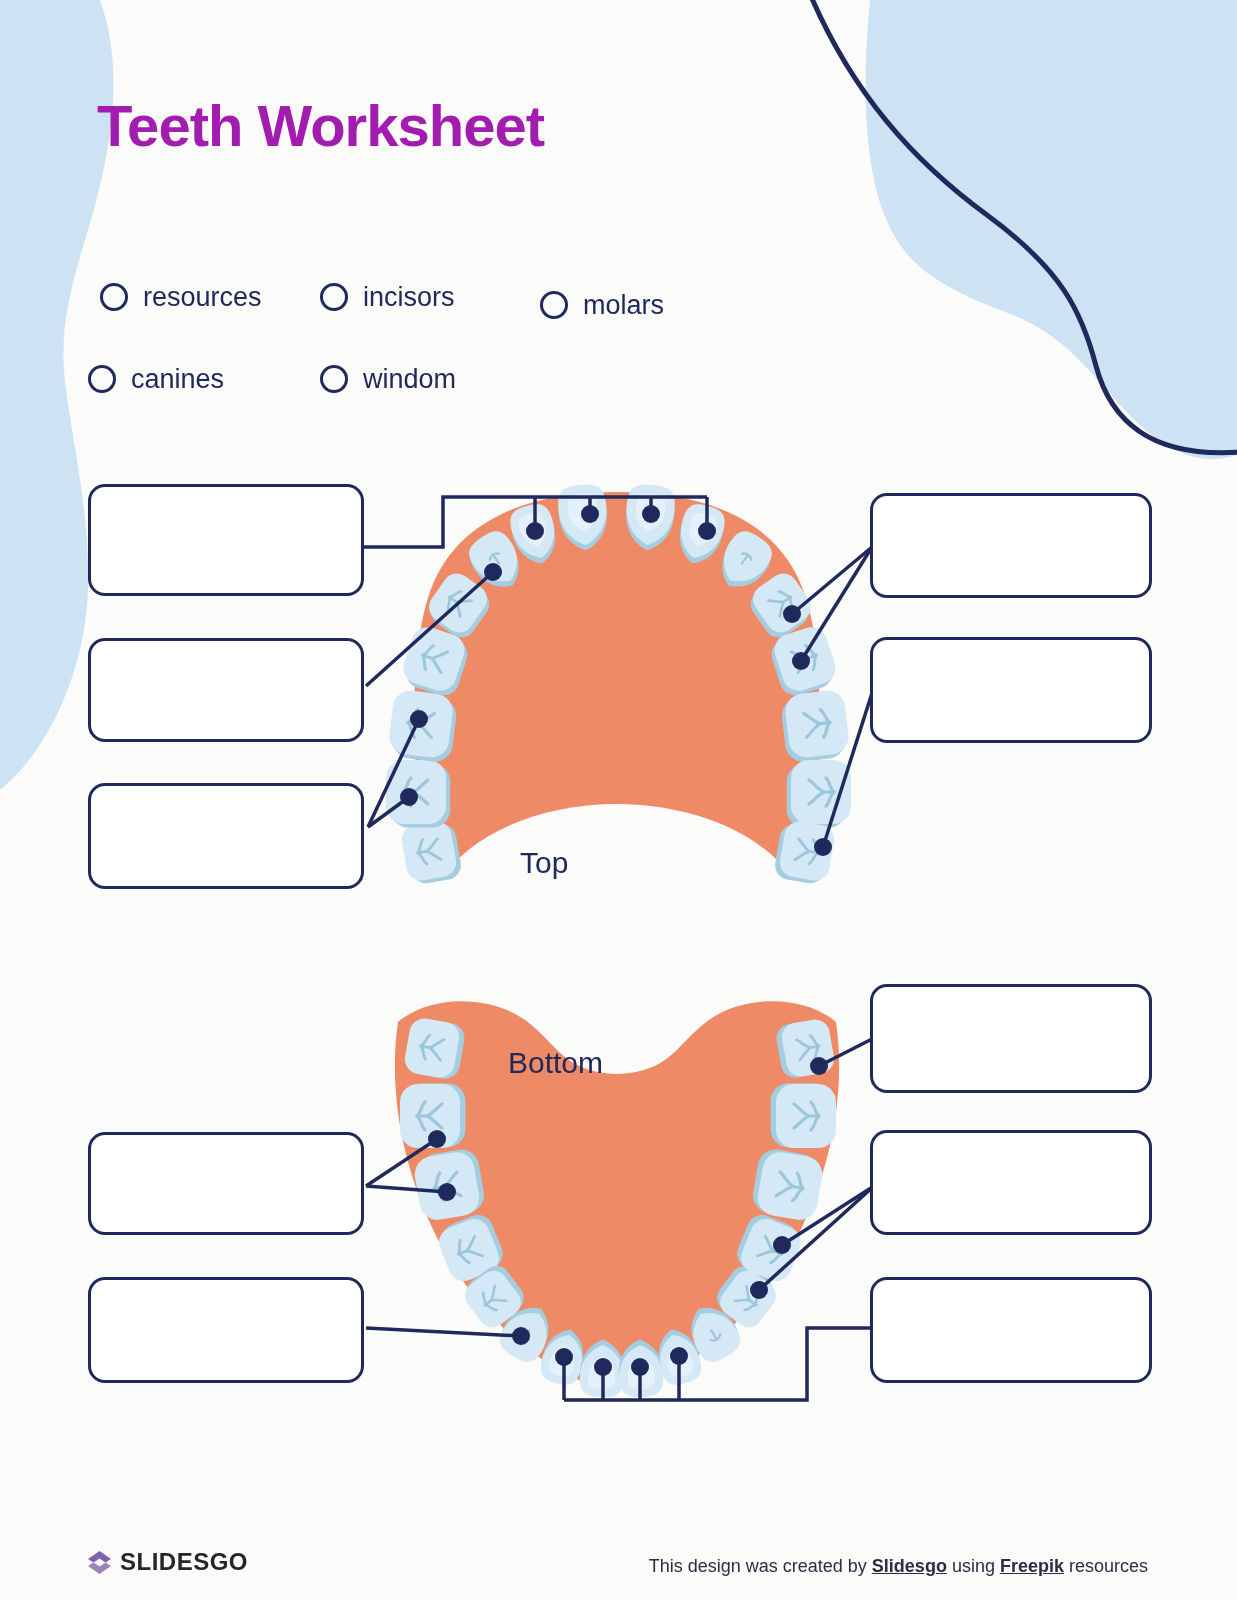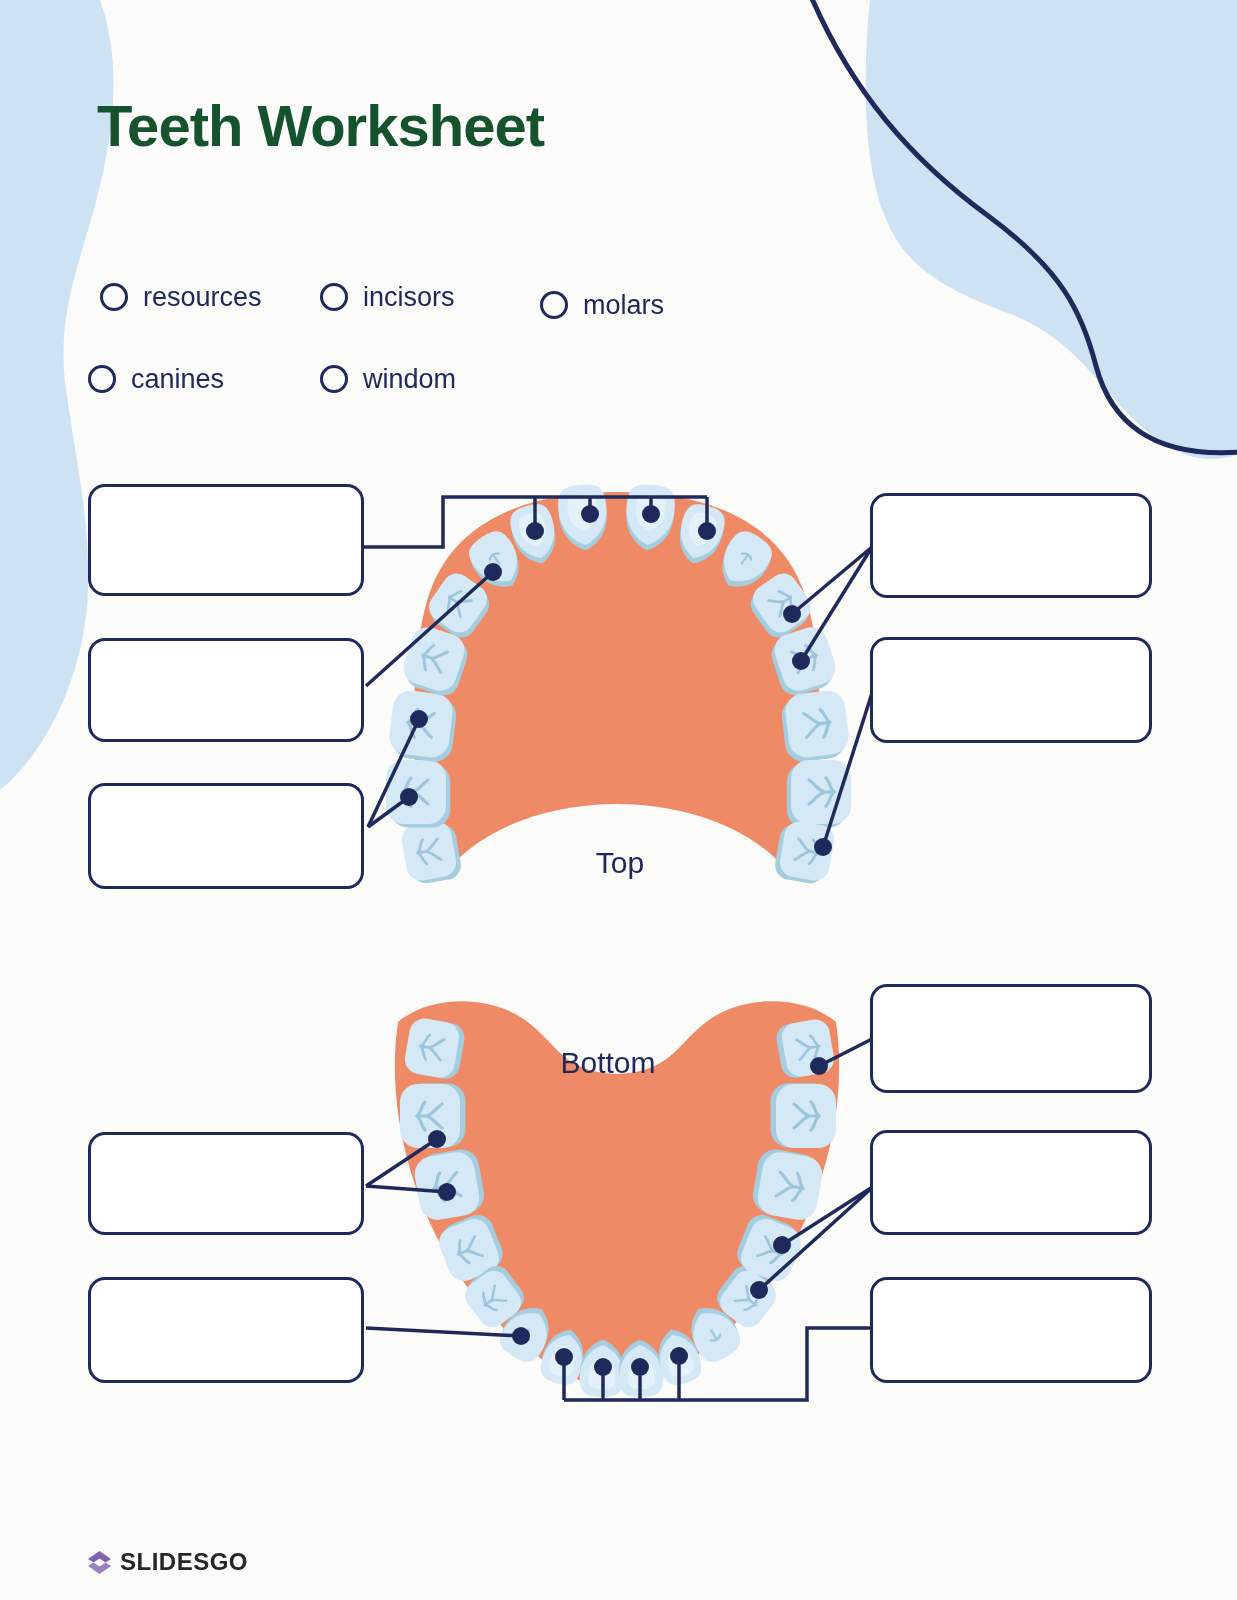--- a/index.html
+++ b/index.html
@@ -4,21 +4,21 @@
 <style>
   html,body{margin:0;padding:0;background:#e8e8e8;}
   .page{
     position:relative;width:1237px;height:1600px;margin:0 auto;
     background:#fbfbf9;overflow:hidden;
     font-family:"Liberation Sans", sans-serif;color:#20295c;
   }
   .bg-svg{position:absolute;left:0;top:0;width:1237px;height:1600px;}
   .page-title{
     position:absolute;left:97px;top:92px;font-size:58px;font-weight:800;
-    letter-spacing:-1px;color:#14532d;margin:0;
+    letter-spacing:-1px;color:#a21caf;margin:0;
   }
   .instruction{position:absolute;left:97px;top:206px;font-size:27px;margin:0;}
   .instruction b{font-weight:800;}
   .option{position:absolute;display:flex;align-items:center;gap:15px;height:34px;}
   .radio{
     width:28px;height:28px;border:3px solid #20295c;border-radius:50%;
     background:transparent;flex:0 0 auto;box-sizing:border-box;
   }
   .option-label{font-size:27px;line-height:34px;}
   .opt-1{left:100px;top:280px;}
@@ -34,21 +34,21 @@
   .abox-tl2{left:88px;top:638px;width:276px;height:104px;}
   .abox-tl3{left:88px;top:783px;width:276px;height:106px;}
   .abox-tr1{left:870px;top:493px;width:282px;height:105px;}
   .abox-tr2{left:870px;top:637px;width:282px;height:106px;}
   .abox-bl1{left:88px;top:1132px;width:276px;height:103px;}
   .abox-bl2{left:88px;top:1277px;width:276px;height:106px;}
   .abox-br1{left:870px;top:984px;width:282px;height:109px;}
   .abox-br2{left:870px;top:1130px;width:282px;height:105px;}
   .abox-br3{left:870px;top:1277px;width:282px;height:106px;}
   .arch-label{
-    position:absolute;width:200px;text-align:center;font-size:30px;color:#20295c;
+    position:absolute;width:200px;text-align:left;font-size:30px;color:#20295c;
   }
   .label-top{left:520px;top:846px;}
   .label-bottom{left:508px;top:1046px;}
   .footer-logo{
     position:absolute;left:86px;top:1548px;display:flex;align-items:center;gap:7px;
   }
   .footer-logo-text{
     font-size:24px;font-weight:800;color:#262626;letter-spacing:0.5px;
   }
   .credit{
@@ -391,14 +391,15 @@
   <div class="arch-label label-bottom">Bottom</div>
 
   <div class="footer-logo">
     <svg width="27" height="27" viewBox="0 0 27 27">
       <path d="M2 10 L13.5 2 L25 10 L19.5 13.5 L13.5 9.5 L7.5 13.5 Z" fill="#7e62ab"></path>
       <path d="M2 17 L7.5 13.5 L13.5 17.5 L19.5 13.5 L25 17 L13.5 25 Z" fill="#9a82bd"></path>
     </svg>
     <span class="footer-logo-text">SLIDESGO</span>
   </div>
 
+  <div class="credit"><span>This design was created by </span><b>Slidesgo</b><span> using </span><b>Freepik</b><span> resources</span></div>
 
 </div>
 
 </body></html>

